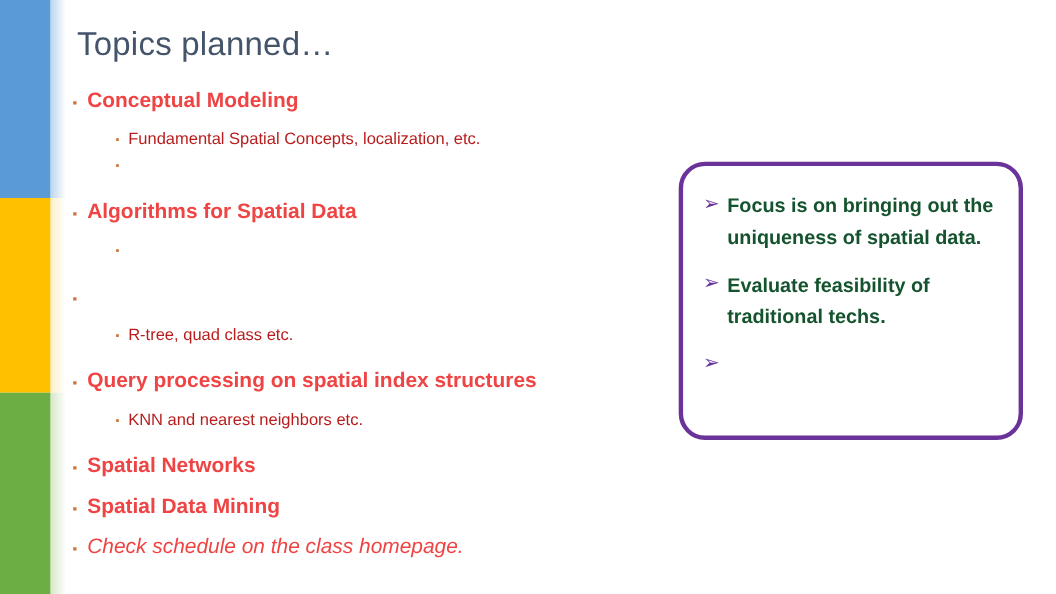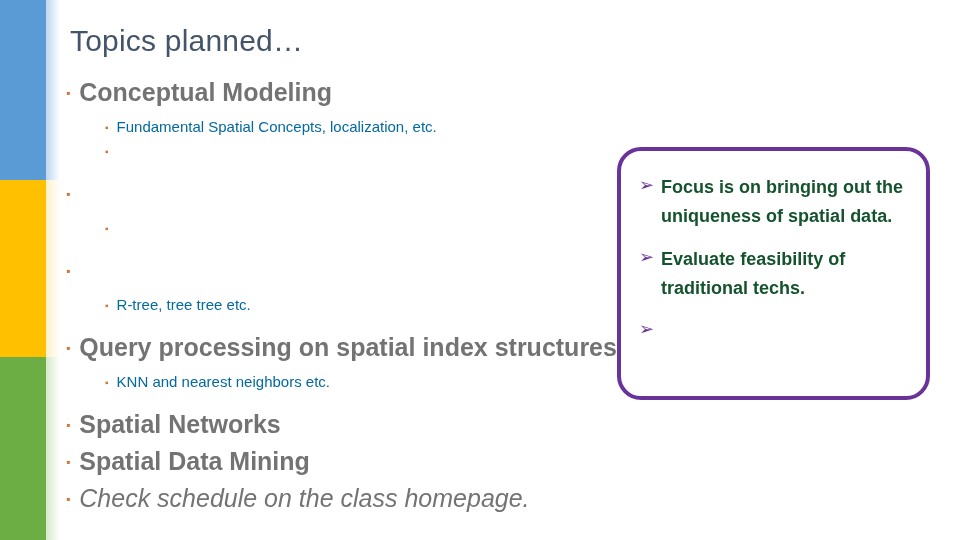--- a/index.html
+++ b/index.html
@@ -84,41 +84,41 @@
     margin-top: 0px;
     margin-bottom: 0px;
     height: 30px;
   }
   .lvl1 .sq {
     margin-top: 9px;
     margin-right: 9px;
     font-size: 12px;
   }
   .lvl1 .txt {
-    font-size: 25px;
+    font-size: 19px;
     font-weight: bold;
-    color: #737373;
+    color: #ef4444;
     line-height: 28px;
   }
   .lvl1.plain .txt { font-weight: normal; font-style: italic; }
 
   
   .lvl2 {
     margin-left: 39px;
     height: 24px;
   }
   .lvl2 .sq {
     margin-top: 8px;
     margin-right: 8px;
     font-size: 10px;
   }
   .lvl2 .txt {
     font-size: 15px;
     font-weight: normal;
-    color: #0369a1;
+    color: #b91c1c;
     line-height: 23px;
   }
 
   .gap-lg { height: 16px; }
   .gap-sm { height: 7px; }
 
   
   #callout {
     position: absolute;
     left: 617px;
@@ -186,37 +186,38 @@
       <span class="txt">Fundamental Spatial Concepts, localization, etc.</span>
     </div>
     <div class="row lvl2">
       <span class="sq">▪</span>
     </div>
 
     <div class="gap-lg"></div>
 
     <div class="row lvl1">
       <span class="sq">▪</span>
-    </div>
-    <div class="gap-sm"></div>
-
-    <div class="row lvl2">
-      <span class="sq">▪</span>
-    </div>
-
-    <div class="gap-lg"></div>
-
-    <div class="row lvl1">
-      <span class="sq">▪</span>
-    </div>
-    <div class="gap-sm"></div>
-
-    <div class="row lvl2">
-      <span class="sq">▪</span>
-      <span class="txt">R-tree, tree tree etc.</span>
+      <span class="txt">Algorithms for Spatial Data</span>
+    </div>
+    <div class="gap-sm"></div>
+
+    <div class="row lvl2">
+      <span class="sq">▪</span>
+    </div>
+
+    <div class="gap-lg"></div>
+
+    <div class="row lvl1">
+      <span class="sq">▪</span>
+    </div>
+    <div class="gap-sm"></div>
+
+    <div class="row lvl2">
+      <span class="sq">▪</span>
+      <span class="txt">R-tree, quad class etc.</span>
     </div>
 
     <div class="gap-lg"></div>
 
     <div class="row lvl1">
       <span class="sq">▪</span>
       <span class="txt">Query processing on spatial index structures</span>
     </div>
     <div class="gap-sm"></div>
 

